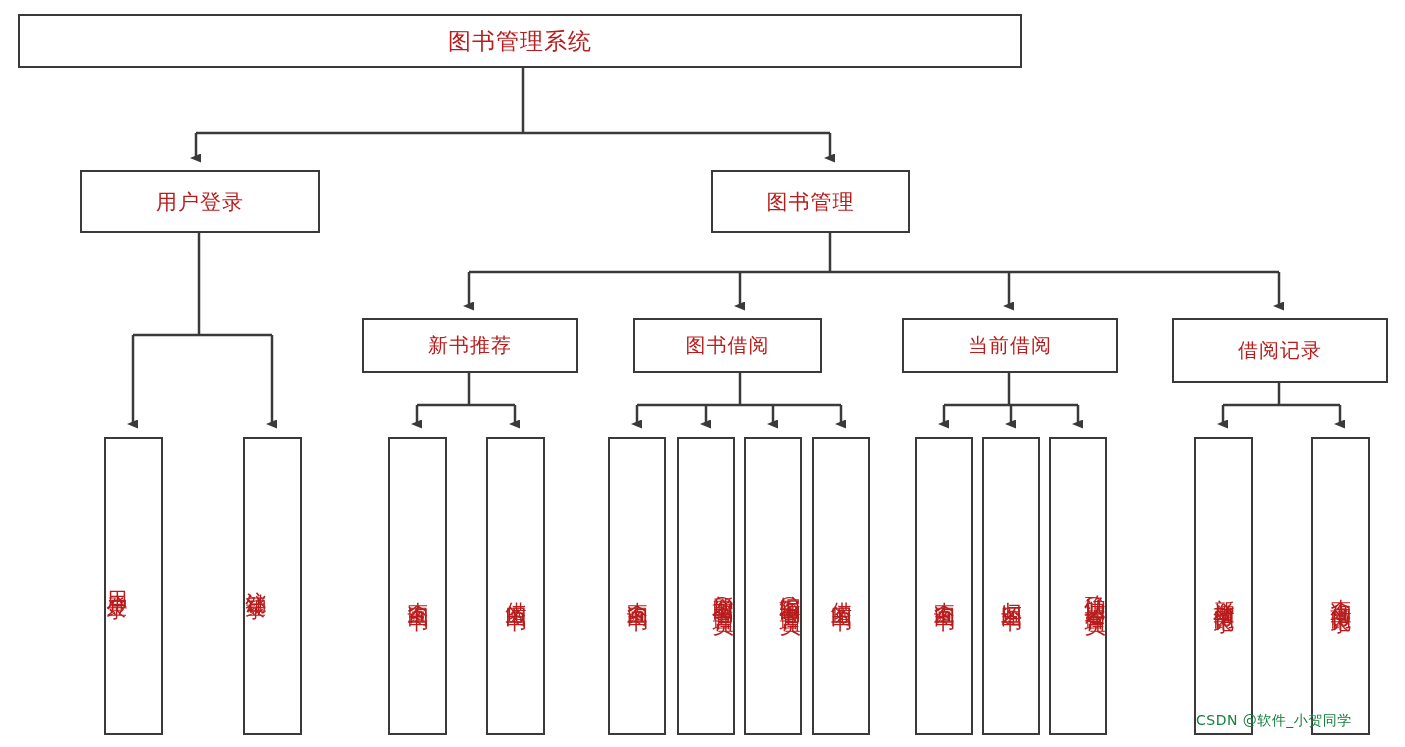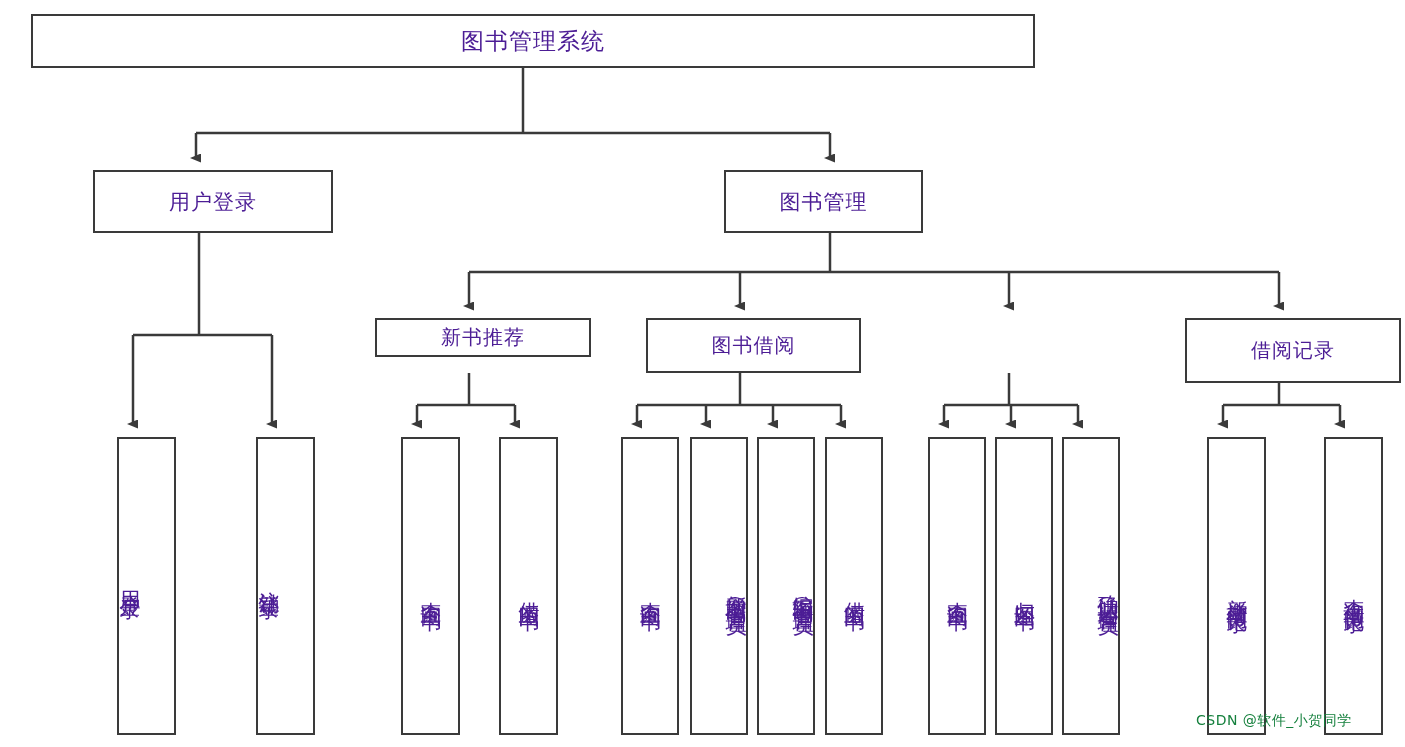--- a/index.html
+++ b/index.html
@@ -26,22 +26,21 @@
     pointer-events: none;
   }
   .node {
     position: absolute;
     box-sizing: border-box;
     background: #ffffff;
     border: 2px solid #3a3a3a;
     display: flex;
     align-items: center;
     justify-content: center;
-    color: #4c1d95;
-    margin-left: 13px;
+    color: #b91c1c;
   }
   .node-root {
     font-size: 23px;
     letter-spacing: 1px;
   }
   .node-l1 {
     font-size: 21px;
     letter-spacing: 1px;
   }
   .node-l2 {
@@ -130,25 +129,28 @@
     <span>图书管理系统</span>
   </div>
 
   <div class="node node-l1" style="left:80px; top:170px; width:240px; height:63px;">
     <span>用户登录</span>
   </div>
   <div class="node node-l1" style="left:711px; top:170px; width:199px; height:63px;">
     <span>图书管理</span>
   </div>
 
-  <div class="node node-l2" style="left:362px; top:318px; width:216px; height:39px;">
+  <div class="node node-l2" style="left:362px; top:318px; width:216px; height:55px;">
     <span>新书推荐</span>
   </div>
-  <div class="node node-l2" style="left:633px; top:318px; width:215px; height:55px;">
+  <div class="node node-l2" style="left:633px; top:318px; width:189px; height:55px;">
     <span>图书借阅</span>
+  </div>
+  <div class="node node-l2" style="left:902px; top:318px; width:216px; height:55px;">
+    <span>当前借阅</span>
   </div>
   <div class="node node-l2" style="left:1172px; top:318px; width:216px; height:65px;">
     <span>借阅记录</span>
   </div>
 
   <div class="node node-leaf align-bottom" style="left:104px; top:437px; width:59px; height:298px;">
     <span>用户登录</span>
   </div>
   <div class="node node-leaf align-bottom" style="left:243px; top:437px; width:59px; height:298px;">
     <span>注销登录</span>

